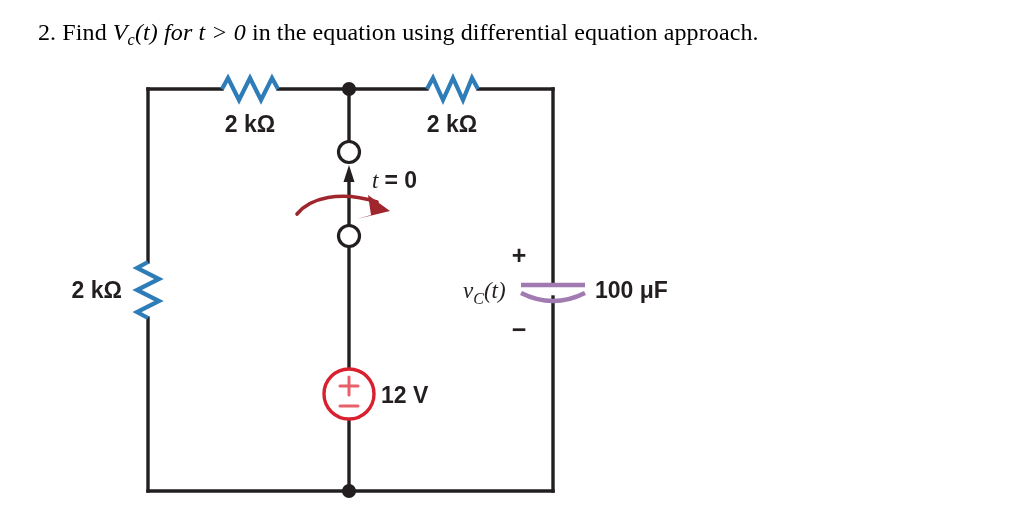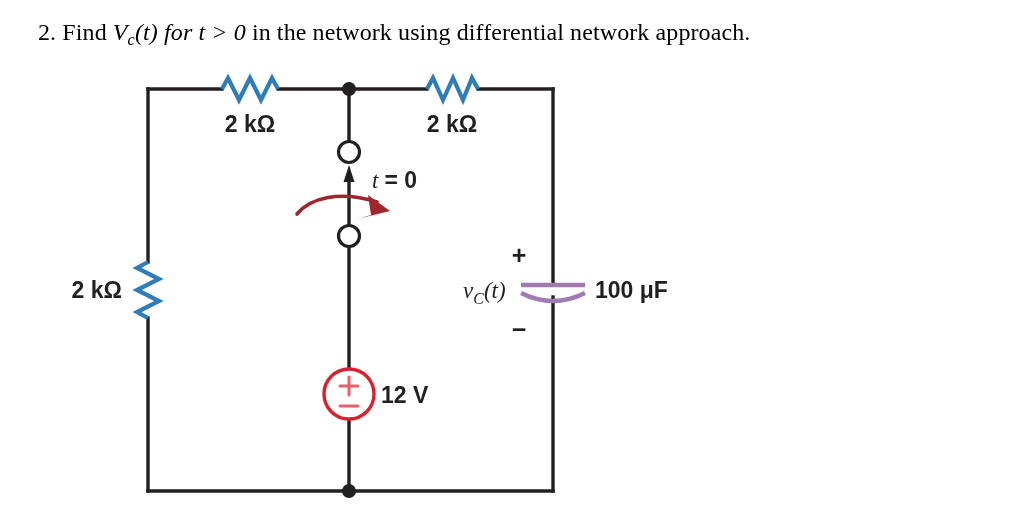--- a/index.html
+++ b/index.html
@@ -57,21 +57,21 @@
 </head>
 <body>
 
 <div id="page">
 
   <div id="question-text">
     <span>2.</span>
     <span>Find</span>
     <span class="mathvar">V</span><span class="sub">c</span><span class="mathvar">(t)</span>
     <span class="mathvar">for t &gt; 0</span>
-    <span>in the network using differential network approach.</span>
+    <span>in the equation using differential equation approach.</span>
   </div>
 
   <svg id="circuit-svg" width="1024" height="517" viewBox="0 0 1024 517">
 
     <g stroke="#231f20" stroke-width="3.4" fill="none" stroke-linecap="square">
 
       <path d="M148,89 L222,89"></path>
 
       <path d="M278,89 L349,89"></path>
 

